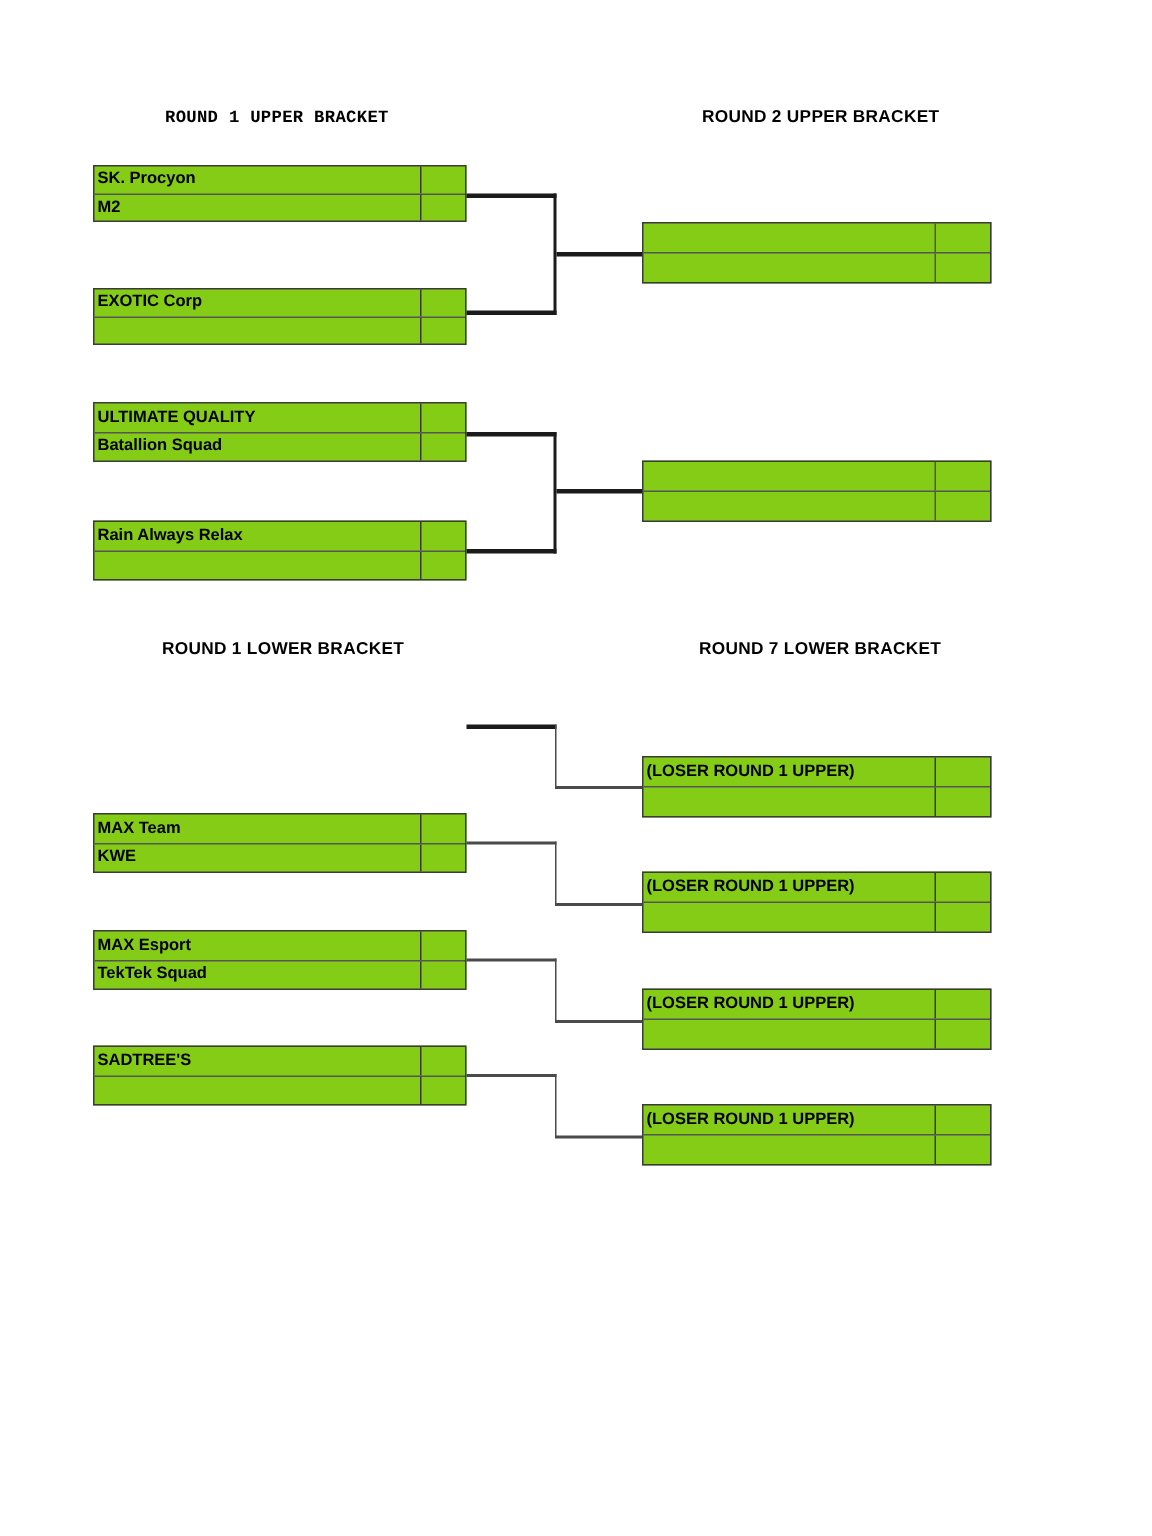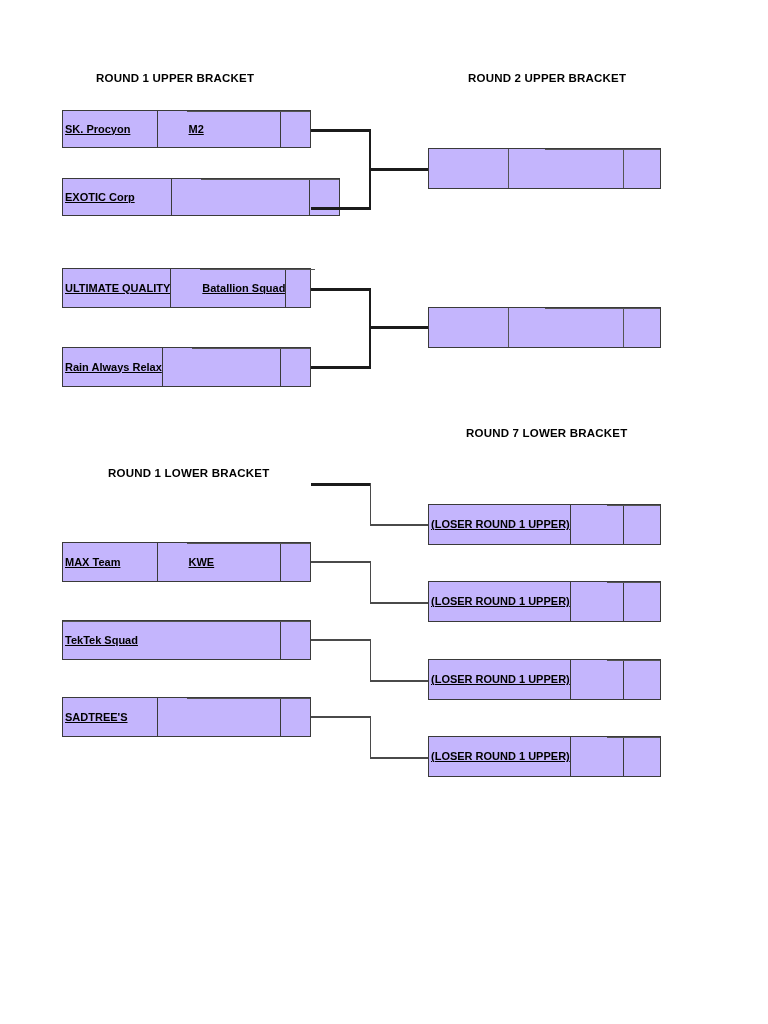--- a/index.html
+++ b/index.html
@@ -27,24 +27,23 @@
     letter-spacing: 0.2px;
     white-space: nowrap;
     color: #000;
   }
 
   
   .match-box {
     position: absolute;
     box-sizing: border-box;
     border: 1.3px solid #3a3a3a;
-    background: #c4b5fd;
-    display: flex;
-    flex-direction: row;
-    text-decoration: underline;
+    background: #84cc16;
+    display: flex;
+    flex-direction: column;
   }
   .match-row {
     box-sizing: border-box;
     display: flex;
     flex: 1 1 0;
     min-height: 0;
   }
   .match-row.divider {
     border-top: 1.3px solid #555;
   }
@@ -78,40 +77,40 @@
   }
   .line.thin {
     background: #4a4a4a;
   }
 </style>
 </head>
 <body>
 
 <div id="page">
 
-  <div class="section-header" style="left:96px; top:72px;">ROUND 1 UPPER BRACKET</div>
+  <div class="section-header" style="left:110px; top:72px;font-family:Liberation Mono, monospace;">ROUND 1 UPPER BRACKET</div>
 
   <div class="section-header" style="left:468px; top:72px;">ROUND 2 UPPER BRACKET</div>
 
-  <div class="section-header" style="left:108px; top:427px;margin-top:40px;">ROUND 1 LOWER BRACKET</div>
+  <div class="section-header" style="left:108px; top:427px;">ROUND 1 LOWER BRACKET</div>
 
   <div class="section-header" style="left:466px; top:427px;">ROUND 7 LOWER BRACKET</div>
 
   <div class="match-box" style="left:62px; top:110px; width:249px; height:38px;">
     <div class="match-row">
       <div class="team-cell" style="border-right-width:1.3px;">SK. Procyon</div>
       <div class="score-cell" style="width:29px;"></div>
     </div>
     <div class="match-row divider">
       <div class="team-cell">M2</div>
       <div class="score-cell" style="width:29px;"></div>
     </div>
   </div>
 
-  <div class="match-box" style="left:62px; top:178px; width:278px; height:38px;text-align:center;">
+  <div class="match-box" style="left:62px; top:192px; width:249px; height:38px;text-align:center;">
     <div class="match-row">
       <div class="team-cell">EXOTIC Corp</div>
       <div class="score-cell" style="width:29px;"></div>
     </div>
     <div class="match-row divider">
       <div class="team-cell"></div>
       <div class="score-cell" style="width:29px;"></div>
     </div>
   </div>
 
@@ -205,20 +204,24 @@
       <div class="team-cell">(LOSER ROUND 1 UPPER)</div>
       <div class="score-cell" style="width:36px;"></div>
     </div>
     <div class="match-row divider">
       <div class="team-cell"></div>
       <div class="score-cell" style="width:36px;"></div>
     </div>
   </div>
 
   <div class="match-box" style="left:62px; top:620px; width:249px; height:40px;">
+    <div class="match-row">
+      <div class="team-cell">MAX Esport</div>
+      <div class="score-cell" style="width:29px;"></div>
+    </div>
     <div class="match-row divider">
       <div class="team-cell">TekTek Squad</div>
       <div class="score-cell" style="width:29px;"></div>
     </div>
   </div>
 
   <div class="line thin" style="left:311px; top:639px; width:60px; height:1.5px;"></div>
   <div class="line thin" style="left:369.5px; top:639px; width:1.5px; height:42px;"></div>
   <div class="line thin" style="left:369.5px; top:680px; width:59px; height:1.5px;"></div>
 

